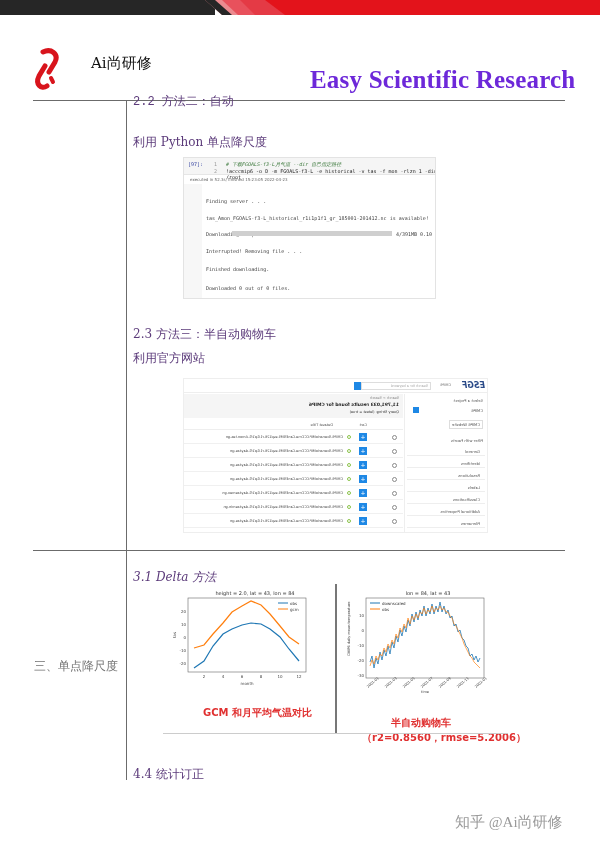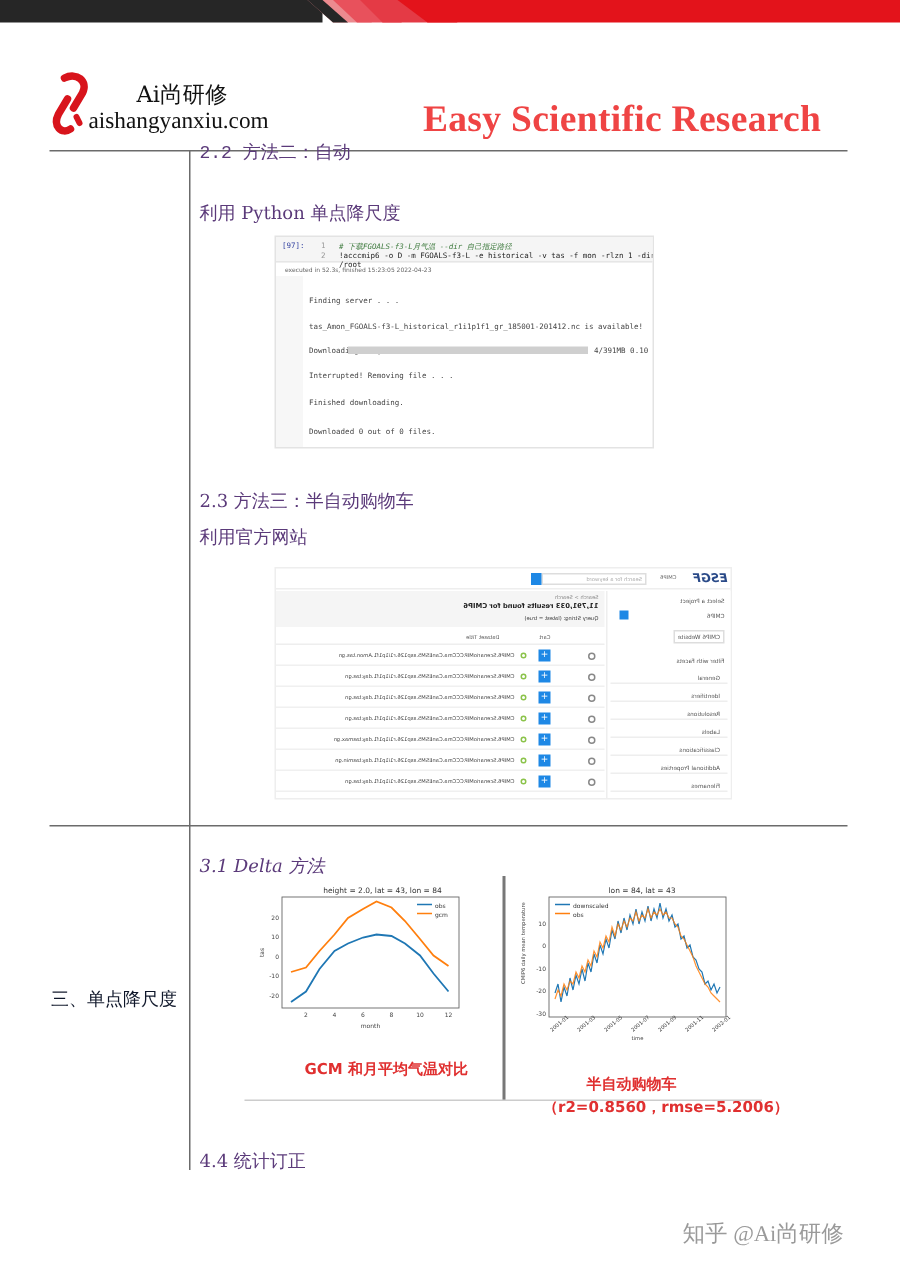--- a/index.html
+++ b/index.html
@@ -4,25 +4,25 @@
 <style>
   * { box-sizing: border-box; margin: 0; padding: 0; }
   body { width: 600px; height: 848px; background: #fff; position: relative; overflow: hidden; font-family: "DejaVu Serif", serif; }
   .topbar { position: absolute; left: 0; top: 0; width: 600px; height: 40px; }
   .topbar .dark { position: absolute; left: 0; top: 0; width: 215px; height: 15px; background: #262626; }
   .topbar svg { position: absolute; left: 0; top: 0; }
   .logo { position: absolute; left: 31px; top: 48px; width: 180px; height: 48px; }
   .logo .mark { position: absolute; left: 0; top: 0; }
   .logo .name { position: absolute; left: 60px; top: 6px; font-size: 15px; color: #111; font-family: "DejaVu Serif", serif; }
   .logo .url { position: absolute; left: 28px; top: 24px; font-size: 15.5px; color: #111; font-family: "Liberation Serif", serif; }
-  .slogan { position: absolute; left: 282px; top: 66px; font-family: "Liberation Serif", serif; font-weight: bold; font-size: 25px; color: #ef4444; letter-spacing: 0.2px; }
+  .slogan { position: absolute; left: 310px; top: 66px; font-family: "Liberation Serif", serif; font-weight: bold; font-size: 25px; color: #6d28d9; letter-spacing: 0.2px; }
   .hline { position: absolute; height: 1px; background: #6b6b6b; }
   .vline { position: absolute; width: 1px; background: #6b6b6b; }
   .h-text { position: absolute; font-size: 12px; color: #5b3a7a; font-family: "DejaVu Serif", serif; white-space: nowrap; }
-  .leftlabel { position: absolute; left: 34px; top: 658px; font-size: 12px; color: #0f172a; font-family: "DejaVu Serif", serif; }
+  .leftlabel { position: absolute; left: 34px; top: 658px; font-size: 12px; color: #737373; font-family: "DejaVu Serif", serif; }
 
   
   .code { position: absolute; left: 183px; top: 157px; width: 253px; height: 142px; border: 1px solid #e3e3e3; background: #fff; font-family: "DejaVu Sans Mono", monospace; font-size: 5px; color: #333; overflow: hidden; }
   .code .in { position: absolute; left: 0; top: 0; width: 253px; height: 17px; background: #f5f5f5; border-bottom: 1px solid #e6e6e6; }
   .code .prompt { position: absolute; left: 4px; top: 3px; color: #303f9f; }
   .code .ln { position: absolute; left: 30px; color: #999; }
   .code .c1 { position: absolute; left: 42px; top: 3px; color: #3d7a3d; font-style: italic; }
   .code .c2 { position: absolute; left: 42px; top: 10px; color: #222; }
   .code .exec { position: absolute; left: 6px; top: 19px; font-size: 4px; color: #666; font-family: "DejaVu Sans", sans-serif; }
   .code .out { position: absolute; left: 22px; color: #444; white-space: nowrap; }
@@ -71,21 +71,20 @@
   </svg>
 </div>
 
 <div class="logo">
   <svg class="mark" width="30" height="48" viewBox="0 0 30 48">
     <path d="M12 4 C20 0, 28 6, 24 14 L18 24" stroke="#d8141c" stroke-width="5" fill="none" stroke-linecap="round"></path>
     <path d="M14 18 L8 28 C4 36, 10 42, 16 38" stroke="#d8141c" stroke-width="5" fill="none" stroke-linecap="round"></path>
     <path d="M20 30 L22 34" stroke="#d8141c" stroke-width="4" stroke-linecap="round"></path>
   </svg>
   <span class="name">Ai尚研修</span>
-  <span class="url">aishangyanxiu.com</span>
 </div>
 <div class="slogan">Easy Scientific Research</div>
 
 <div class="hline" style="left:33px; top:100px; width:532px;"></div>
 <div class="vline" style="left:126px; top:100px; height:680px;"></div>
 <div class="hline" style="left:33px; top:550px; width:532px;"></div>
 
 <div class="h-text" style="left:133px; top:93px;font-family:Liberation Mono, monospace;">2.2 方法二：自动</div>
 <div class="h-text" style="left:133px; top:134px;">利用 Python 单点降尺度</div>
 

